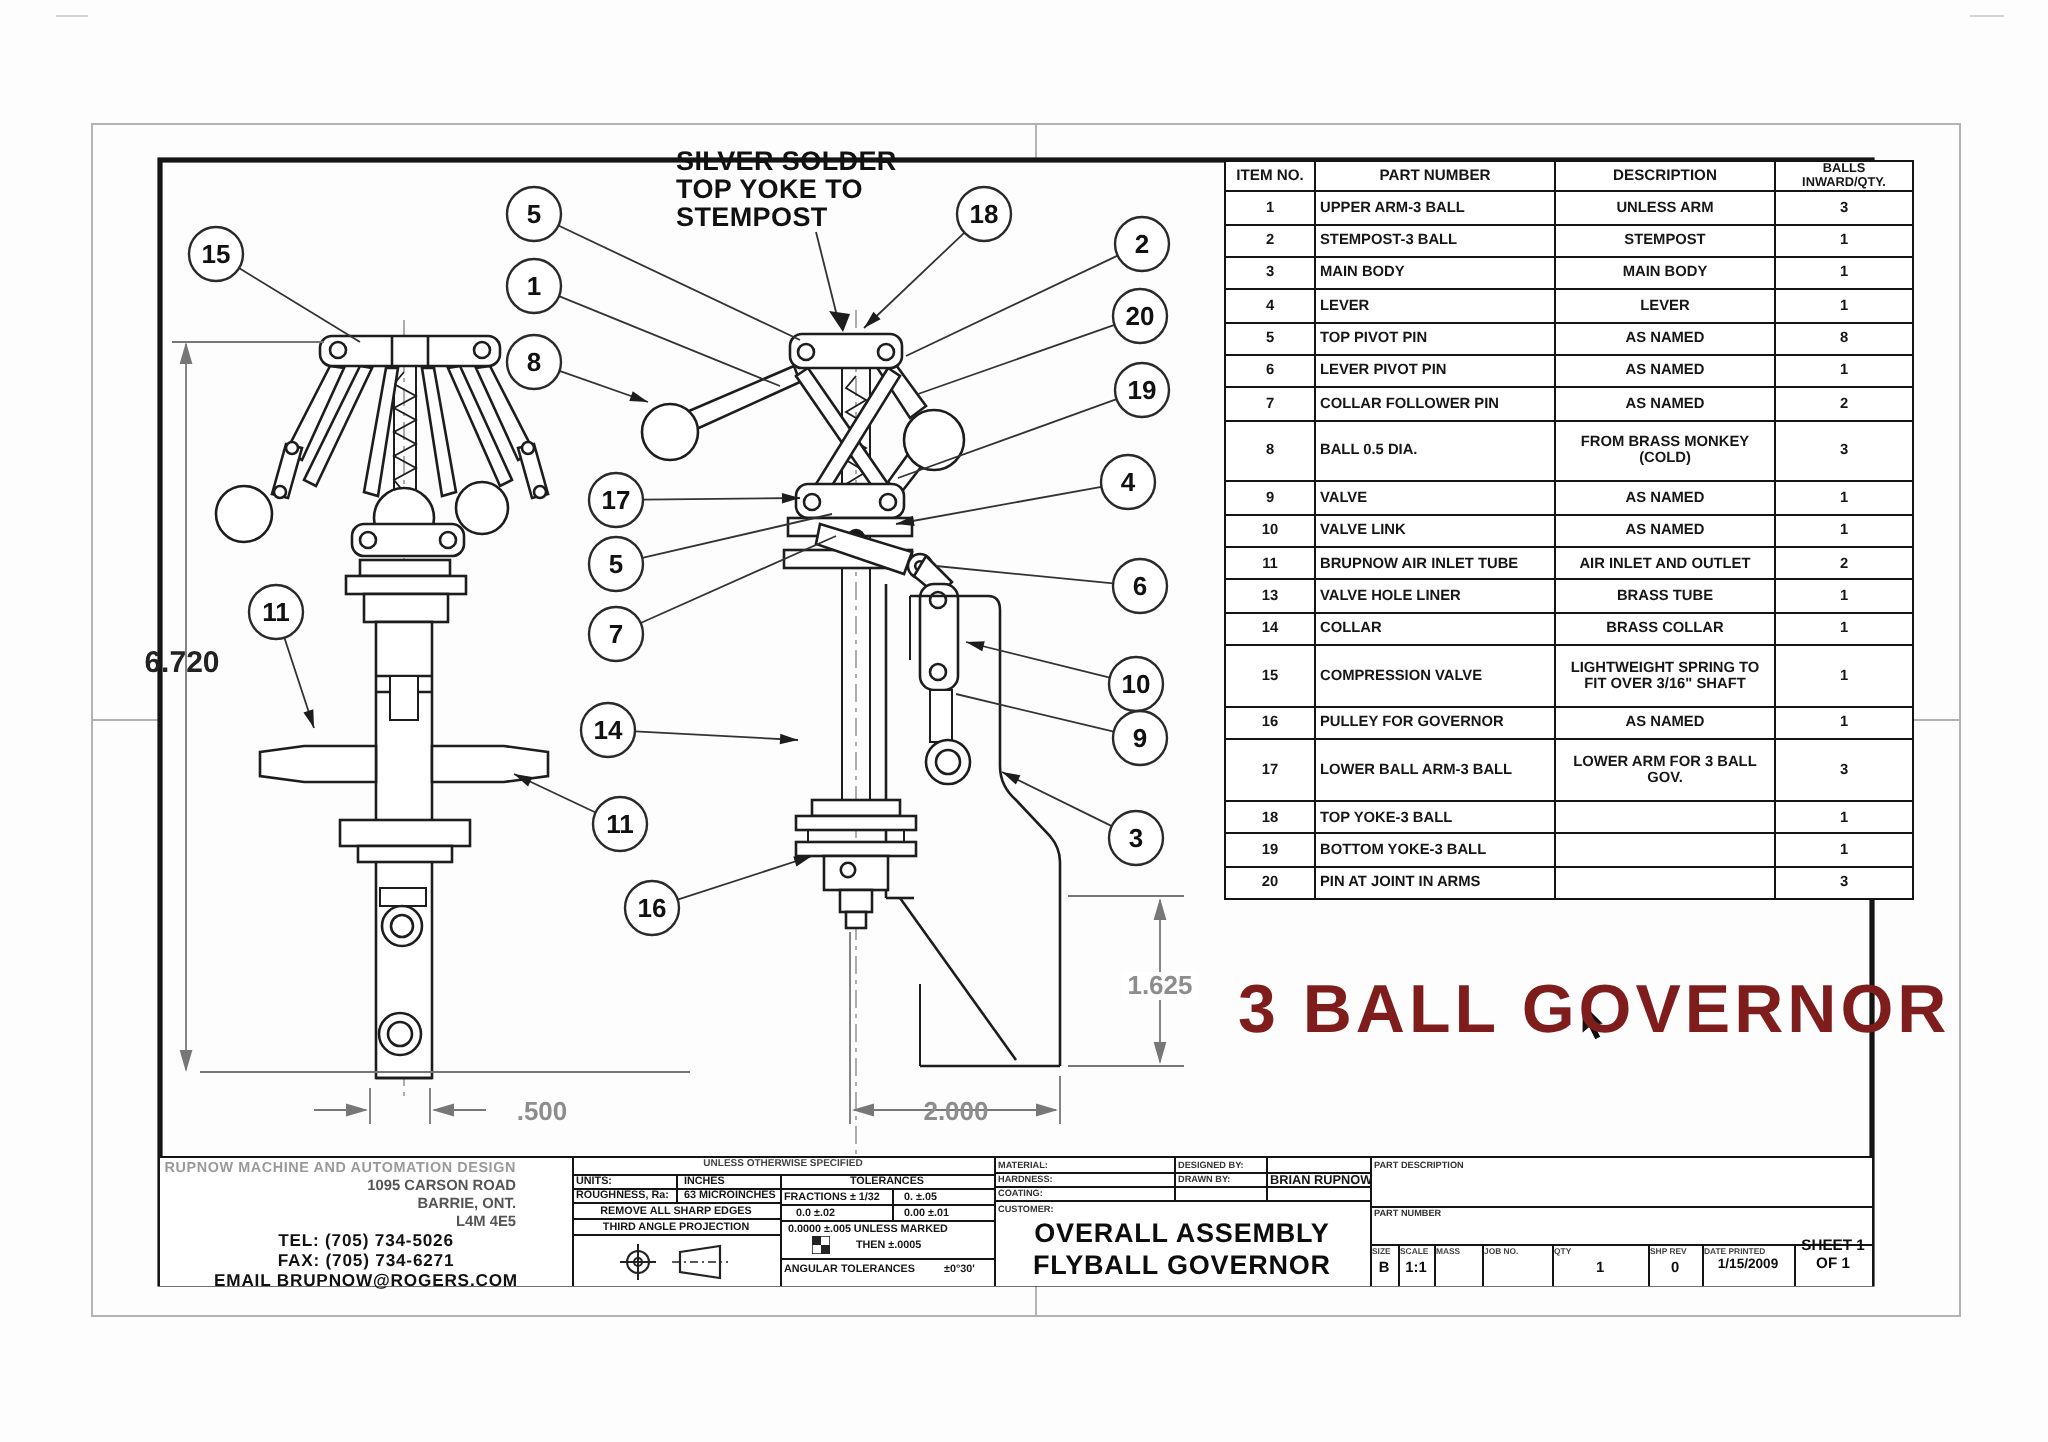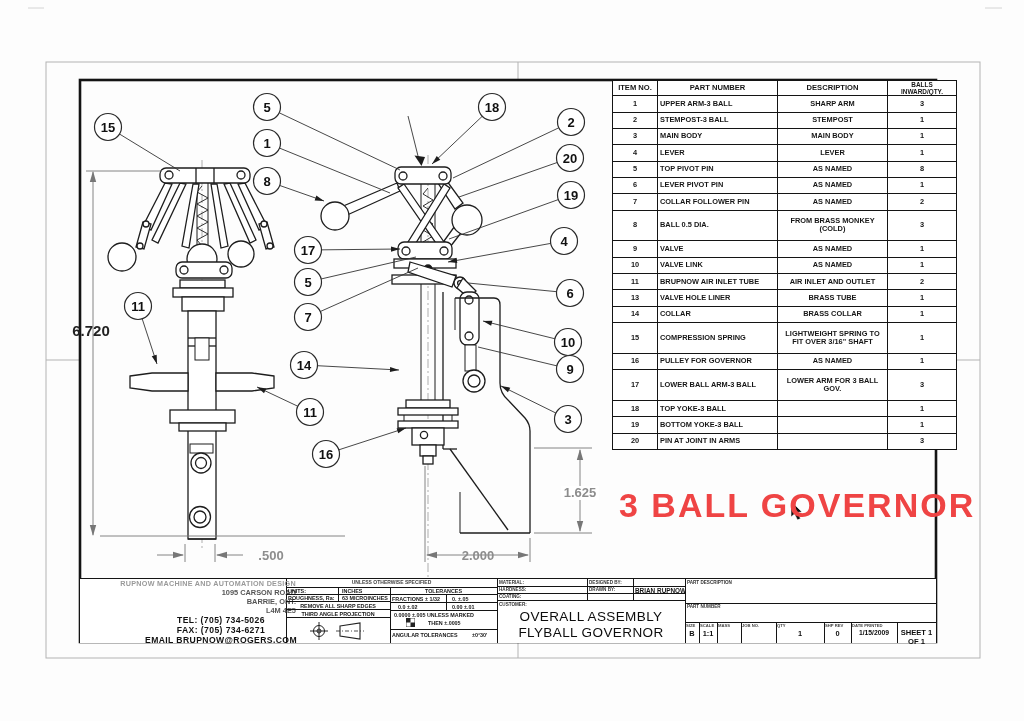--- a/index.html
+++ b/index.html
@@ -14,37 +14,37 @@
     text-align:center;vertical-align:middle;padding:0 2px;line-height:1.12;}
   #parts-table th{font-size:7.6px;}
   #parts-table th.h3{font-size:6.4px;}
   #parts-table td{font-size:7.4px;}
   #parts-table td.c1{text-align:left;}
   
   #note{position:absolute;left:338px;top:74px;font-size:13.5px;font-weight:bold;
     line-height:1.03;letter-spacing:.2px;color:#111;}
   
   #watermark{position:absolute;left:619px;top:486px;font-size:34px;font-weight:bold;
-    color:#ef4444;letter-spacing:2px;white-space:nowrap;}
+    color:#7f1d1d;letter-spacing:2px;white-space:nowrap;}
   
   #tblock{position:absolute;left:80px;top:578px;width:856px;height:64px;
     border-top:1.6px solid #141414;background:#fff;font-weight:bold;}
   .tb-box{position:absolute;box-sizing:border-box;}
   .vline{position:absolute;width:0;border-left:1.2px solid #141414;}
   .hline{position:absolute;height:0;border-top:1px solid #141414;}
   .lab{font-size:4.6px;color:#333;font-weight:bold;}
   .cline{white-space:nowrap;}
-  #company{left:0;top:0;width:206px;height:64px;font-weight:bold;margin-left:38px;}
+  #company{left:0;top:0;width:206px;height:64px;font-weight:bold;}
   #company .nm{color:#9a9a9a;font-size:7.2px;text-align:right;padding-right:28px;letter-spacing:.3px;}
   #company .ad{color:#555;font-size:7.4px;text-align:right;padding-right:28px;}
   #company .ct{color:#111;font-size:8.6px;text-align:center;letter-spacing:.4px;}
   .tol-row{position:absolute;font-size:5.4px;white-space:nowrap;}
   #big-title{position:absolute;left:417px;top:21px;width:188px;height:43px;
     border-top:1.2px solid #141414;text-align:center;}
-  #big-title .t{font-size:13.5px;font-weight:normal;letter-spacing:.4px;line-height:1.15;color:#0d0d0d;}
+  #big-title .t{font-size:13.5px;font-weight:bold;letter-spacing:.4px;line-height:1.15;color:#0d0d0d;}
   #pnval{font-size:11px;font-weight:bold;letter-spacing:.2px;text-align:center;color:#0d0d0d;}
   .fld-lab{position:absolute;left:1px;top:1px;font-size:4.2px;color:#444;white-space:nowrap;}
   .fld-val{position:absolute;left:0;right:0;top:7px;text-align:center;font-size:7.4px;color:#0d0d0d;}
   .sheetv{font-size:7.6px;}
 </style>
 </head>
 <body>
 
 <div id="page">
 
@@ -329,37 +329,42 @@
         <text x="478" y="560" text-anchor="middle" font-size="13" font-weight="bold" fill="#8d8d8d">2.000</text>
         <rect x="561" y="486" width="38" height="14" fill="#fff"></rect>
         <text x="580" y="497" text-anchor="middle" font-size="13" font-weight="bold" fill="#8d8d8d">1.625</text>
       </g>
 
     <g>
       <path d="M791,501 L791,517 L794.5,514 L797.5,520 L800.5,518.5 L797.5,512.5 L802,512 Z" fill="#111" stroke="#fff" stroke-width=".6"></path>
     </g>
   </svg>
 
+  <div id="note">
+    <div class="cline">SILVER SOLDER</div>
+    <div class="cline">TOP YOKE TO</div>
+    <div class="cline">STEMPOST</div>
+  </div>
 
   <div id="watermark">3 BALL GOVERNOR</div>
 
   <table id="parts-table">
     <thead>
       <tr>
         <th style="width:40px">ITEM NO.</th>
         <th style="width:115px">PART NUMBER</th>
         <th style="width:105px">DESCRIPTION</th>
         <th class="h3" style="width:64px">BALLS INWARD/QTY.</th>
       </tr>
     </thead>
     <tbody>
         <tr>
           <td class="c0">1</td>
           <td class="c1">UPPER ARM-3 BALL</td>
-          <td class="c2">SHARP ARM</td>
+          <td class="c2">UNLESS ARM</td>
           <td class="c3">3</td>
         </tr>
         <tr>
           <td class="c0">2</td>
           <td class="c1">STEMPOST-3 BALL</td>
           <td class="c2">STEMPOST</td>
           <td class="c3">1</td>
         </tr>
         <tr>
           <td class="c0">3</td>
@@ -422,21 +427,21 @@
           <td class="c3">1</td>
         </tr>
         <tr>
           <td class="c0">14</td>
           <td class="c1">COLLAR</td>
           <td class="c2">BRASS COLLAR</td>
           <td class="c3">1</td>
         </tr>
         <tr>
           <td class="c0">15</td>
-          <td class="c1">COMPRESSION SPRING</td>
+          <td class="c1">COMPRESSION VALVE</td>
           <td class="c2">LIGHTWEIGHT SPRING TO FIT OVER 3/16" SHAFT</td>
           <td class="c3">1</td>
         </tr>
         <tr>
           <td class="c0">16</td>
           <td class="c1">PULLEY FOR GOVERNOR</td>
           <td class="c2">AS NAMED</td>
           <td class="c3">1</td>
         </tr>
         <tr>
@@ -588,18 +593,18 @@
         <div class="fld-val">1</div>
       </div>
       <div class="tb-box" style="left:139px;top:43px;width:27px;height:21px;">
         <div class="fld-lab">SHP REV</div>
         <div class="fld-val">0</div>
       </div>
       <div class="tb-box" style="left:166px;top:43px;width:46px;height:21px;">
         <div class="fld-lab">DATE PRINTED</div>
         <div class="fld-val" style="font-size:6.8px;">1/15/2009</div>
       </div>
-      <div class="tb-box" style="left:212px;top:43px;width:39px;height:21px;padding-left:25px;">
+      <div class="tb-box" style="left:212px;top:33px;width:39px;height:21px;padding-left:25px;">
         <div class="fld-val sheetv" style="top:6px;">SHEET 1 OF 1</div>
       </div>
     </div>
   </div>
 </div>
 
 </body></html>

